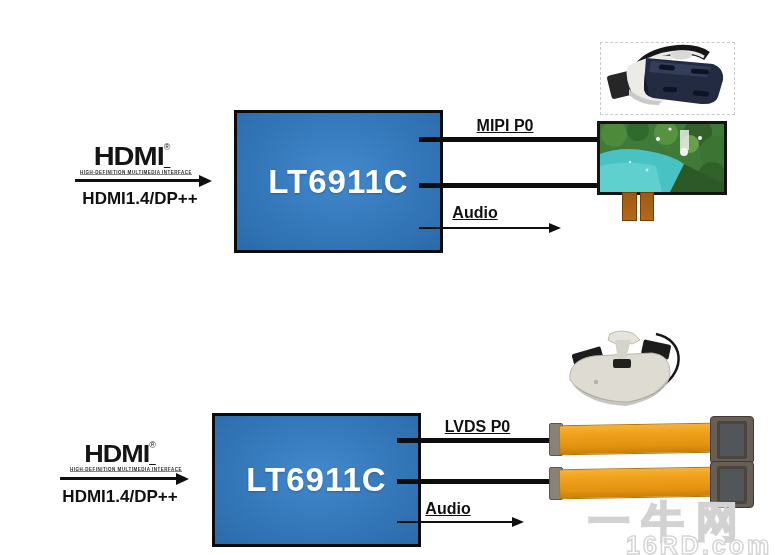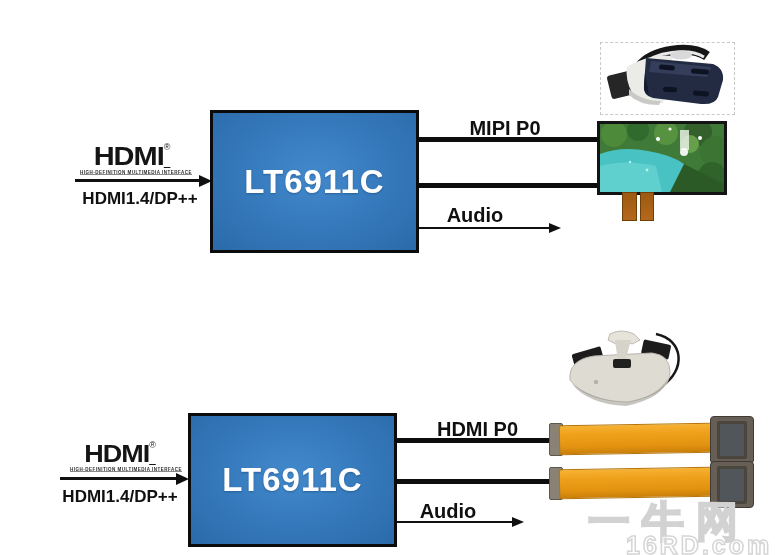--- a/index.html
+++ b/index.html
@@ -10,29 +10,29 @@
   .abs{position:absolute;}
   .lbl{font-weight:bold;color:#101010;text-align:center;white-space:nowrap;}
   .thickline{background:#0d0d0d;height:5px;}
   .thinline{background:#101010;height:3px;}
   .audioline{background:#101010;height:2px;}
   .arrow-right{width:0;height:0;border-top:6px solid transparent;border-bottom:6px solid transparent;border-left:13px solid #101010;}
   .arrow-right.small{border-top-width:5px;border-bottom-width:5px;border-left-width:12px;}
   .chip{
     border:3px solid #0b0b0b;
     background:radial-gradient(ellipse at 50% 45%, #4289cb 0%, #3478ba 55%, #2b6aa9 100%);
-    display:flex;align-items:center;justify-content:center;
+    display:flex;align-items:center;justify-content:center;margin-left:24px;
   }
   .chip-label{font-size:33px;font-weight:bold;color:#ffffff;letter-spacing:1px;text-shadow:0 1px 2px rgba(10,40,80,.35);}
   .hdmi-logo{text-align:center;color:#151515;text-decoration:underline;}
   .hdmi-word{font-size:29px;font-weight:900;letter-spacing:-1px;line-height:24px;display:inline-block;transform:scaleY(.92);}
   .hdmi-reg{font-size:9px;vertical-align:top;position:relative;top:-2px;}
   .hdmi-tagline{font-size:9px;font-weight:bold;color:#2a2a2a;white-space:nowrap;transform:scale(.5);transform-origin:center top;width:200%;margin-left:-50%;letter-spacing:1px;}
   .input-label{font-size:17px;font-weight:bold;color:#101010;text-align:center;white-space:nowrap;}
-  .port-label{font-size:20px;}
+  .port-label{font-size:16px;text-decoration:underline;}
   .panel-frame{border:3px solid #141414;background:#111;}
   .flex-tab{background:linear-gradient(#9c5a12,#b4681c);border:1px solid #6f3f08;}
   .conn-left{background:#8a8274;border:1px solid #5e574c;border-radius:2px;}
   .ribbon{background:linear-gradient(#f7b233 0%,#efa11c 30%,#e2920f 75%,#c87f0a 100%);border:1px solid #b5750a;border-radius:2px;}
   .conn-right{background:#675f55;border:1px solid #3f3a33;border-radius:4px;display:flex;align-items:center;justify-content:center;}
   .conn-screen{width:24px;height:32px;background:#50565a;border:3px solid #4a463e;border-radius:2px;}
   .vr-box{border:1px dashed #c9c9c9;}
   .wm-cn{font-size:42px;font-weight:bold;letter-spacing:12px;color:rgba(255,255,255,.55);-webkit-text-stroke:2px #d2d2d2;white-space:nowrap;}
   .wm-site{font-size:25px;font-weight:bold;letter-spacing:3px;color:rgba(255,255,255,.6);-webkit-text-stroke:1.5px #d5d5d5;white-space:nowrap;}
 </style>
@@ -113,21 +113,21 @@
     <div class="hdmi-tagline">HIGH-DEFINITION MULTIMEDIA INTERFACE</div>
   </div>
   <div class="abs thinline" style="left:60px;top:477px;width:117px;"></div>
   <div class="abs arrow-right" style="left:176px;top:472.5px;"></div>
   <div class="abs input-label" style="left:52px;top:487px;width:136px;">HDMI1.4/DP++</div>
 
   <div class="abs chip" style="left:188px;top:413px;width:203px;height:128px;">
     <span class="chip-label">LT6911C</span>
   </div>
 
-  <div class="abs lbl port-label" style="left:420px;top:418px;width:115px;">HDMI P0</div>
+  <div class="abs lbl port-label" style="left:420px;top:418px;width:115px;">LVDS P0</div>
   <div class="abs thickline" style="left:397px;top:438px;width:154px;"></div>
 
   <div class="abs thickline" style="left:397px;top:479px;width:154px;"></div>
 
   <div class="abs lbl port-label" style="left:408px;top:500px;width:80px;">Audio</div>
   <div class="abs audioline" style="left:397px;top:521px;width:116px;"></div>
   <div class="abs arrow-right small" style="left:512px;top:517px;"></div>
 
   <div class="abs" style="left:558px;top:322px;width:137px;height:96px;">
     <svg width="137" height="96" viewBox="0 0 137 96">

